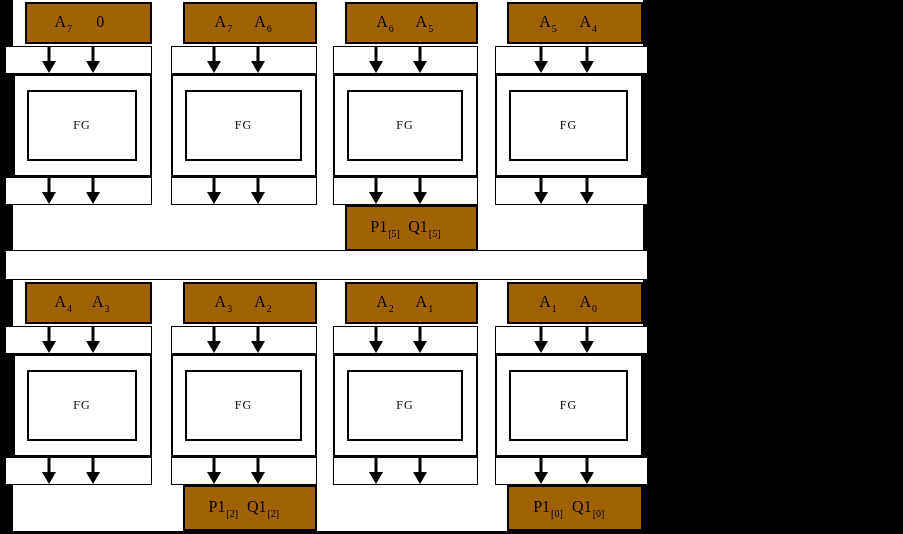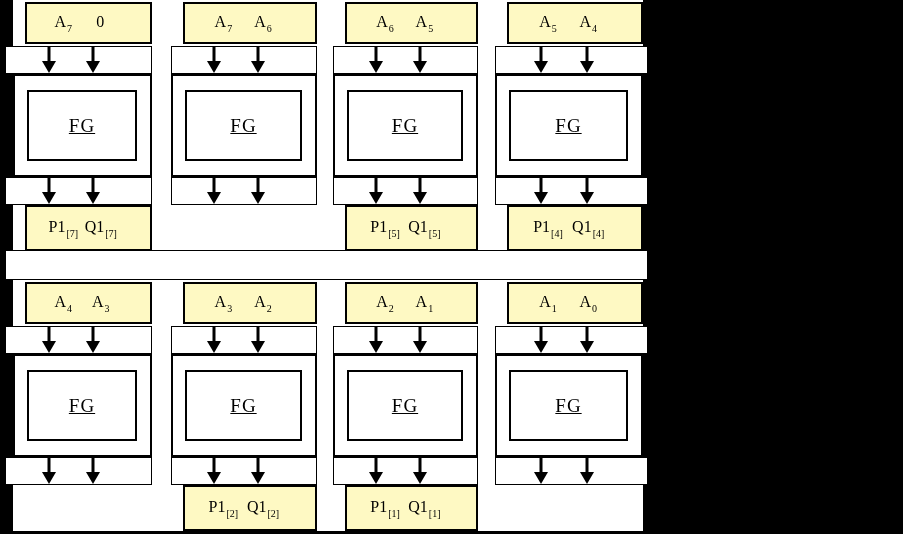--- a/index.html
+++ b/index.html
@@ -25,39 +25,39 @@
   .row1 { top:0; }
   .row2 { top:280px; }
   .col1 { left:13px;  width:139px; }
   .col2 { left:171px; width:146px; }
   .col3 { left:333px; width:145px; }
   .col4 { left:495px; width:148px; }
 
   .cell > div { position:absolute; }
 
   
-  .lbox { left:12px; right:0; background:#fef9c3; border:2px solid #000000; }
+  .lbox { left:12px; right:0; background:#a16207; border:2px solid #000000; }
   .ibox { top:2px;   height:42px; }
   .obox { top:205px; height:46px; }
 
   
   .band { left:0; right:0; background:#ffffff; border:1px solid #000000; }
   .b1 { top:46px;  height:28px; }
   .b2 { top:177px; height:28px; }
   .col1 .band { left:-8px; }
   .col4 .band { right:-5px; }
 
   
   .fgouter { left:0; right:0; top:74px; height:103px; background:#ffffff; border:2px solid #000000; }
   .fginner {
     position:absolute; left:12px; right:13px; top:14px; bottom:14px;
     border:2px solid #000000; background:#ffffff;
     display:flex; align-items:center; justify-content:center;
   }
-  .fglabel { font-size:19px; letter-spacing:1px;text-decoration:underline; }
+  .fglabel { font-size:12px; letter-spacing:1px; }
 
   
   .sig {
     position:absolute; top:50%; transform:translate(-50%,-50%);
     font-size:16px; white-space:nowrap;
   }
   .s1 { left:29.5%; }
   .s2 { left:60%; }
   .sub { font-size:10px; vertical-align:-5px; margin-left:1px; }
 
@@ -107,24 +107,20 @@
     <div class="band b2">
       <span class="arrow a1">
           <span class="shaft"></span>
           <span class="head"></span>
         </span>
       <span class="arrow a2">
           <span class="shaft"></span>
           <span class="head"></span>
         </span>
     </div>
-    <div class="lbox obox">
-      <span class="sig s1"><span>P1</span><span class="sub">[7]</span></span>
-      <span class="sig s2"><span>Q1</span><span class="sub">[7]</span></span>
-    </div>
   </div>
 
   <div class="cell row1 col2">
     <div class="lbox ibox">
       <span class="sig s1"><span>A</span><span class="sub">7</span></span>
       <span class="sig s2"><span>A</span><span class="sub">6</span></span>
     </div>
     <div class="band b1">
       <span class="arrow a1">
           <span class="shaft"></span>
@@ -211,24 +207,20 @@
     <div class="band b2">
       <span class="arrow a1">
           <span class="shaft"></span>
           <span class="head"></span>
         </span>
       <span class="arrow a2">
           <span class="shaft"></span>
           <span class="head"></span>
         </span>
     </div>
-    <div class="lbox obox">
-      <span class="sig s1"><span>P1</span><span class="sub">[4]</span></span>
-      <span class="sig s2"><span>Q1</span><span class="sub">[4]</span></span>
-    </div>
   </div>
 
   <div class="cell row2 col1">
     <div class="lbox ibox">
       <span class="sig s1"><span>A</span><span class="sub">4</span></span>
       <span class="sig s2"><span>A</span><span class="sub">3</span></span>
     </div>
     <div class="band b1">
       <span class="arrow a1">
           <span class="shaft"></span>
@@ -315,24 +307,20 @@
     <div class="band b2">
       <span class="arrow a1">
           <span class="shaft"></span>
           <span class="head"></span>
         </span>
       <span class="arrow a2">
           <span class="shaft"></span>
           <span class="head"></span>
         </span>
     </div>
-    <div class="lbox obox">
-      <span class="sig s1"><span>P1</span><span class="sub">[1]</span></span>
-      <span class="sig s2"><span>Q1</span><span class="sub">[1]</span></span>
-    </div>
   </div>
 
   <div class="cell row2 col4">
     <div class="lbox ibox">
       <span class="sig s1"><span>A</span><span class="sub">1</span></span>
       <span class="sig s2"><span>A</span><span class="sub">0</span></span>
     </div>
     <div class="band b1">
       <span class="arrow a1">
           <span class="shaft"></span>
@@ -351,14 +339,18 @@
     <div class="band b2">
       <span class="arrow a1">
           <span class="shaft"></span>
           <span class="head"></span>
         </span>
       <span class="arrow a2">
           <span class="shaft"></span>
           <span class="head"></span>
         </span>
     </div>
+    <div class="lbox obox">
+      <span class="sig s1"><span>P1</span><span class="sub">[0]</span></span>
+      <span class="sig s2"><span>Q1</span><span class="sub">[0]</span></span>
+    </div>
   </div>
 </div>
 
 </body></html>

